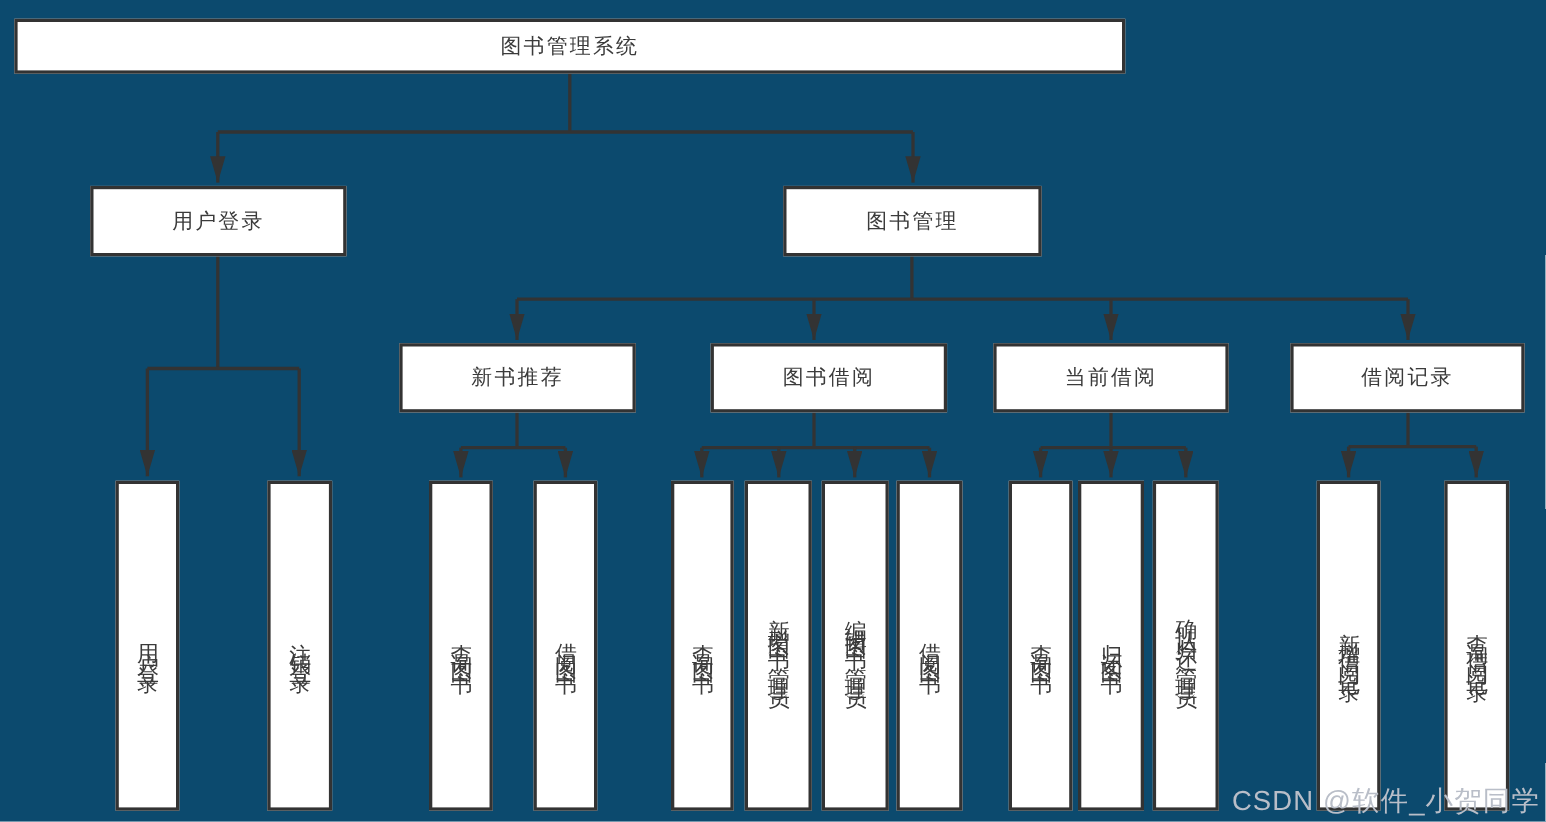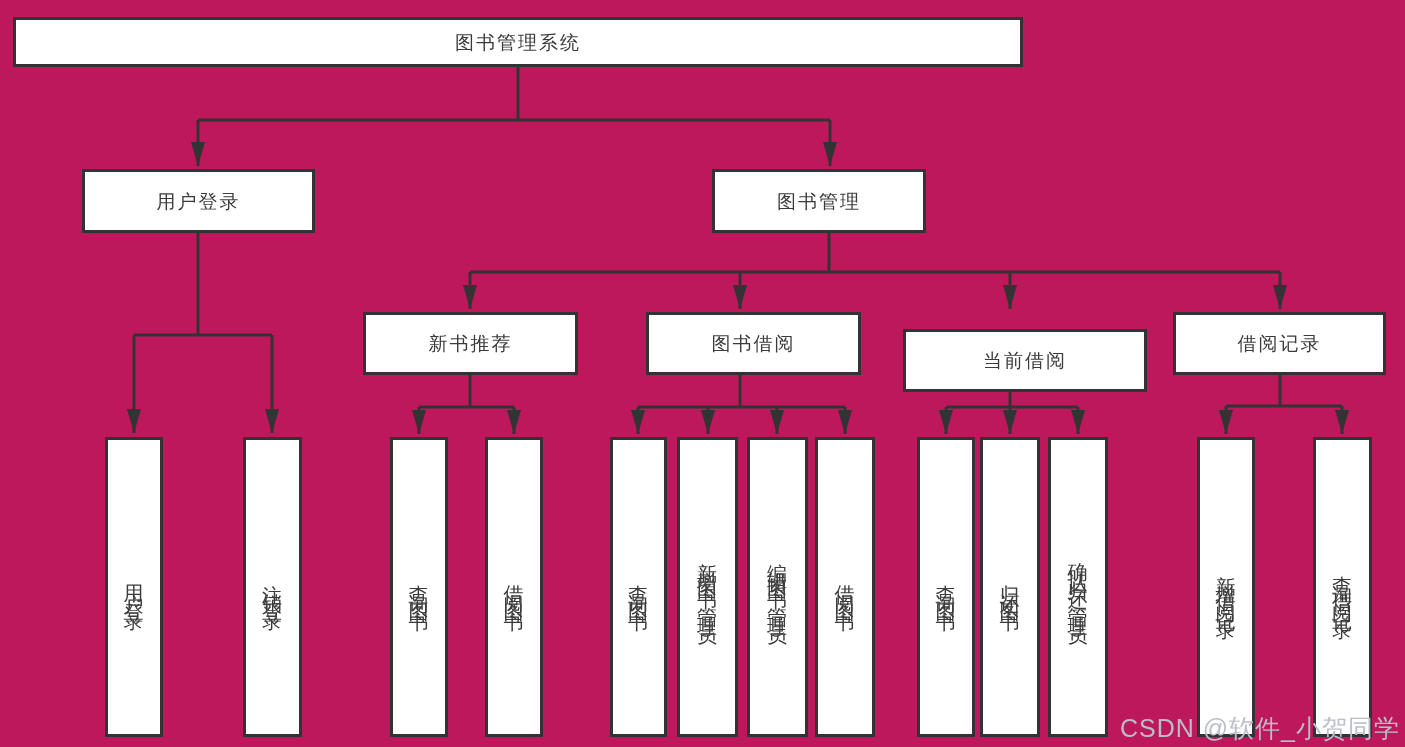--- a/index.html
+++ b/index.html
@@ -1,20 +1,20 @@
 <!DOCTYPE html>
 <html lang="zh"><head>
 <meta charset="utf-8">
 <style>
   html, body { margin: 0; padding: 0; background: #ffffff; }
   .canvas {
     position: relative;
     width: 1405px;
     height: 747px;
-    background: #be185d;
+    background: #0c4a6e;
     overflow: hidden;
     font-family: "Liberation Sans", sans-serif;
   }
   .connectors {
     position: absolute;
     left: 0; top: 0;
     width: 1405px; height: 747px;
     pointer-events: none;
   }
   .node {
@@ -33,24 +33,24 @@
     letter-spacing: 2px;
   }
   .vnode {
     writing-mode: vertical-rl;
     text-orientation: mixed;
     font-size: 20px;
     letter-spacing: 9px;
   }
   .root  { left: 13px;  top: 17px;  width: 1010px; height: 50px; }
   .n-l2a { left: 82px;  top: 169px; width: 233px;  height: 64px; }
-  .n-l2b { left: 712px; top: 169px; width: 214px;  height: 64px; }
+  .n-l2b { left: 712px; top: 169px; width: 235px;  height: 64px; }
   .n-l3a { left: 363px; top: 312px; width: 215px;  height: 63px; }
   .n-l3b { left: 633px; top: 312px; width: 215px;  height: 63px; margin-left: 13px; }
-  .n-l3c { left: 903px; top: 329px; width: 244px;  height: 63px; }
+  .n-l3c { left: 903px; top: 312px; width: 214px;  height: 63px; }
   .n-l3d { left: 1173px;top: 312px; width: 213px;  height: 63px; }
   .leaf  { top: 437px;  height: 300px; }
   .lf1  { left: 105px;  width: 58px; }
   .lf2  { left: 243px;  width: 59px; }
   .lf3  { left: 390px;  width: 58px; }
   .lf4  { left: 485px;  width: 58px; }
   .lf5  { left: 610px;  width: 57px; }
   .lf6  { left: 677px;  width: 61px; }
   .lf7  { left: 747px;  width: 61px; }
   .lf8  { left: 815px;  width: 60px; }

